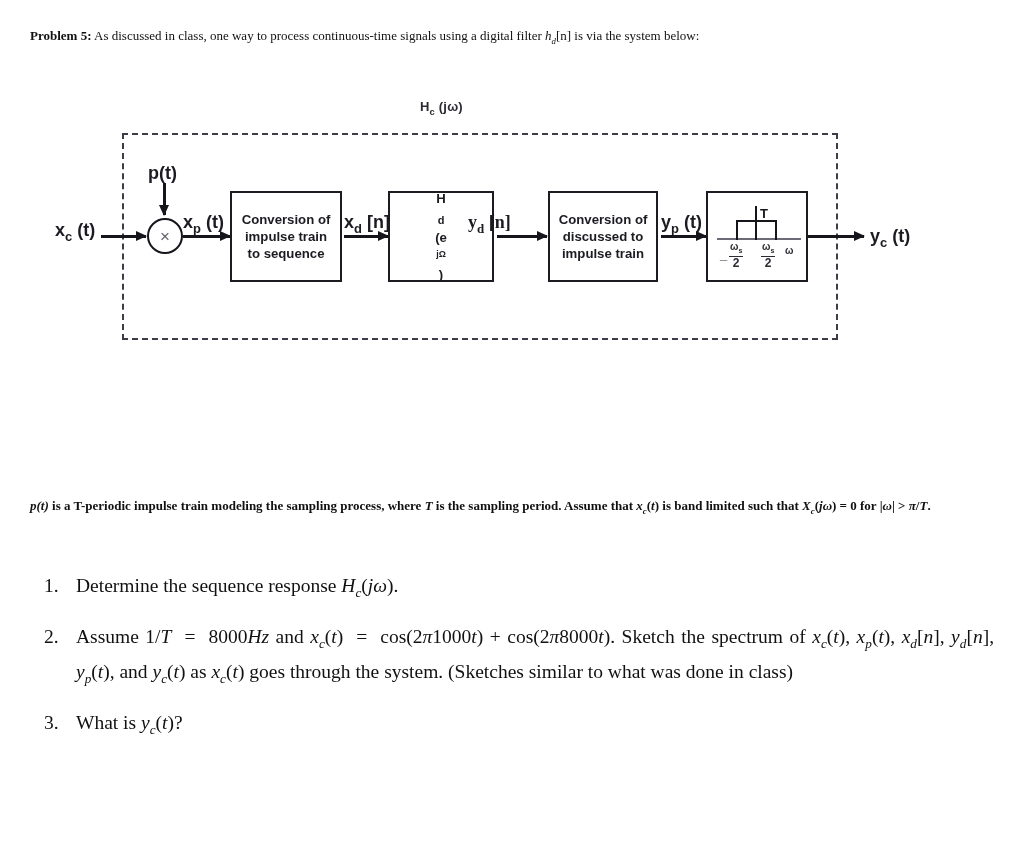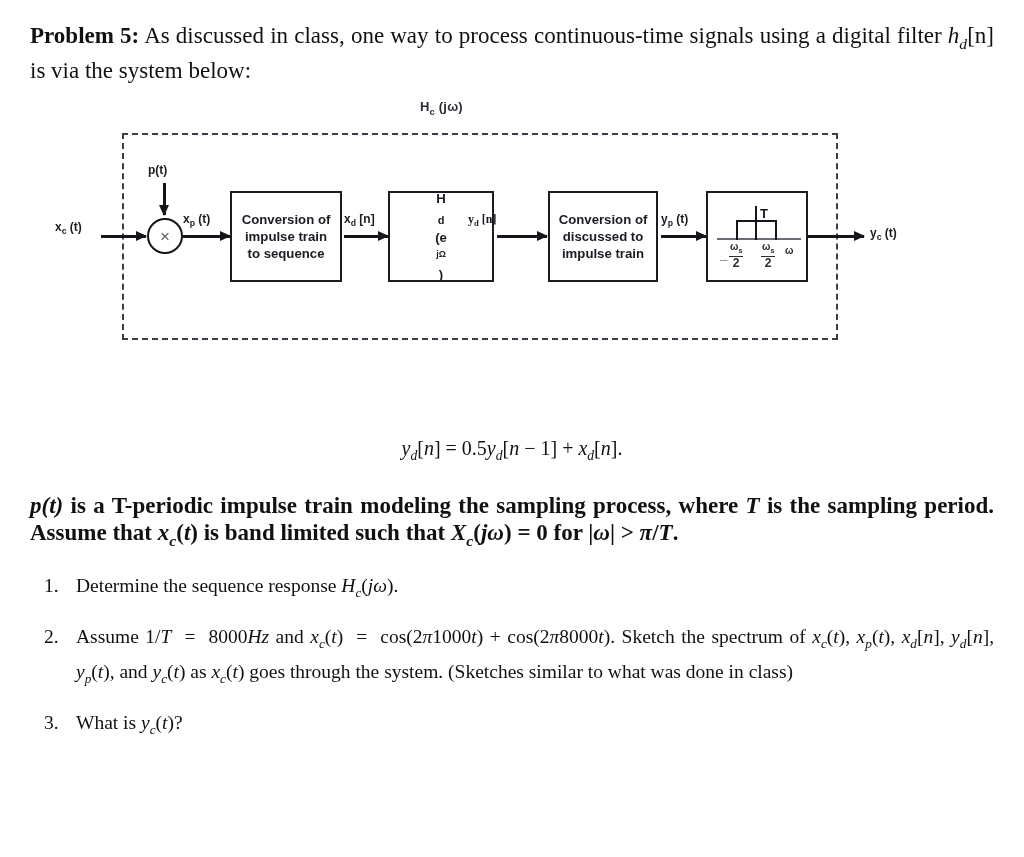--- a/index.html
+++ b/index.html
@@ -18,21 +18,21 @@
 
   
   .page {
     position: absolute;
     left: 0; top: 0;
     width: 1024px;
     height: 857px;
   }
   .para {
     position: absolute;
-    font-size: 23px;
+    font-size: 13px;
     line-height: 27px;
     text-align: justify;
     text-justify: inter-word;
     color: #111;
   }
   .intro {
     left: 30px;
     top: 22px;
     width: 964px;
   }
@@ -153,21 +153,21 @@
     display: flex; align-items: center; justify-content: center;
     font-family: "Liberation Sans", sans-serif;
     font-size: 17px;
     color: #5f5f6b;
     line-height: 1;
   }
 
   .sig {
     position: absolute;
     font-family: "Liberation Sans", sans-serif;
-    font-size: 12px;
+    font-size: 18px;
     font-weight: bold;
     color: #1b1b22;
     white-space: nowrap;
   }
   .sig sub { font-size: .72em; }
 
   
   .arrow-h {
     position: absolute;
     height: 2.6px;
@@ -368,23 +368,20 @@
       </div>
     </div>
 
     <div class="arrow-h" style="left:808px; top:140px; width:56px;"></div>
     <div class="sig" style="left:870px; top:131px;">
       <span>y</span><sub>c</sub><span> (t)</span>
     </div>
   </div>
 
 
-  <div class="equation">
-    <span class="mi">y</span><sub class="sm">d</sub><span class="mn">[</span><span class="mi">n</span><span class="mn">] = 0.5</span><span class="mi">y</span><sub class="sm">d</sub><span class="mn">[</span><span class="mi">n</span><span class="mn"> − 1] + </span><span class="mi">x</span><sub class="sm">d</sub><span class="mn">[</span><span class="mi">n</span><span class="mn">].</span>
-  </div>
 
   <div class="para pt-para">
     <span class="mi"><span class="mi">p</span>(<span class="mi">t</span>)</span><span> is a T-periodic impulse train modeling the sampling process, where </span><span class="mi">T</span><span> is the sampling period. Assume that </span><span><span class="mi">x</span><sub class="sm">c</sub>(<span class="mi">t</span>)</span><span> is band limited such that </span><span><span class="mi">X</span><sub class="sm">c</sub>(<span class="mi">jω</span>) = 0</span><span> for </span><span>|<span class="mi">ω</span>| &gt; <span class="mi">π</span>/<span class="mi">T</span></span><span>.</span>
   </div>
 
   <div class="list">
 
     <div class="li">
       <span class="num">1.</span><span>Determine the sequence response </span><span><span class="mi">H</span><sub class="sm">c</sub>(<span class="mi">jω</span>)</span><span>.</span>
     </div>

